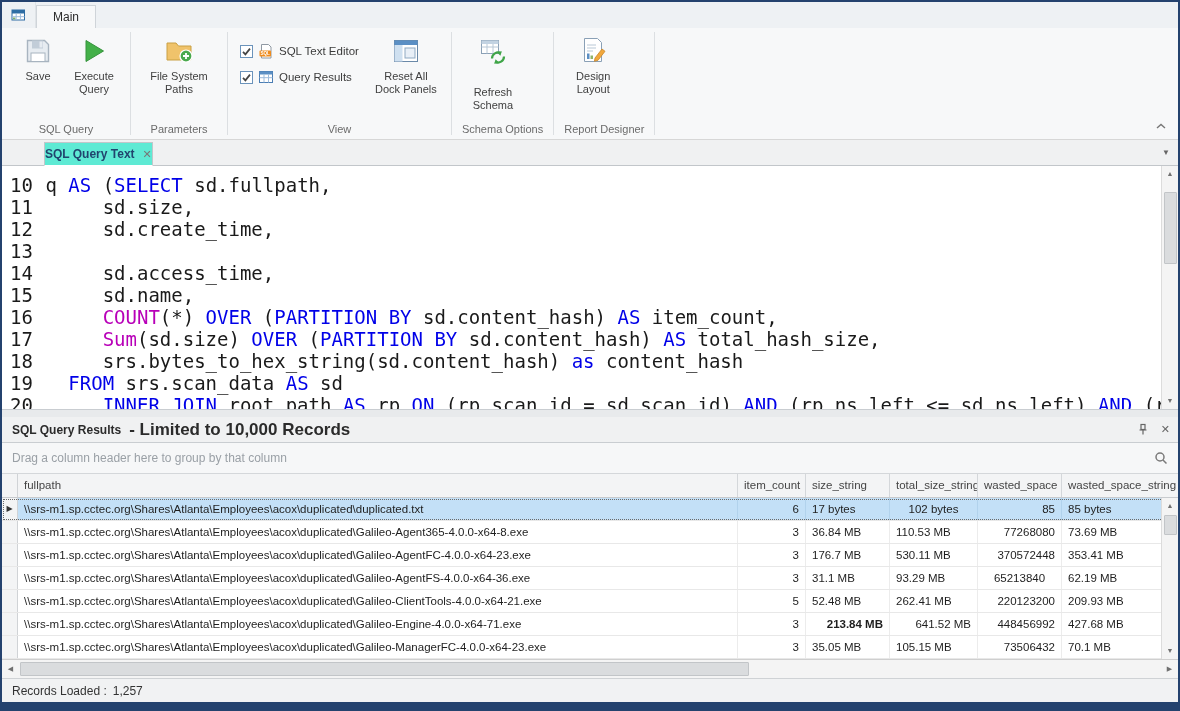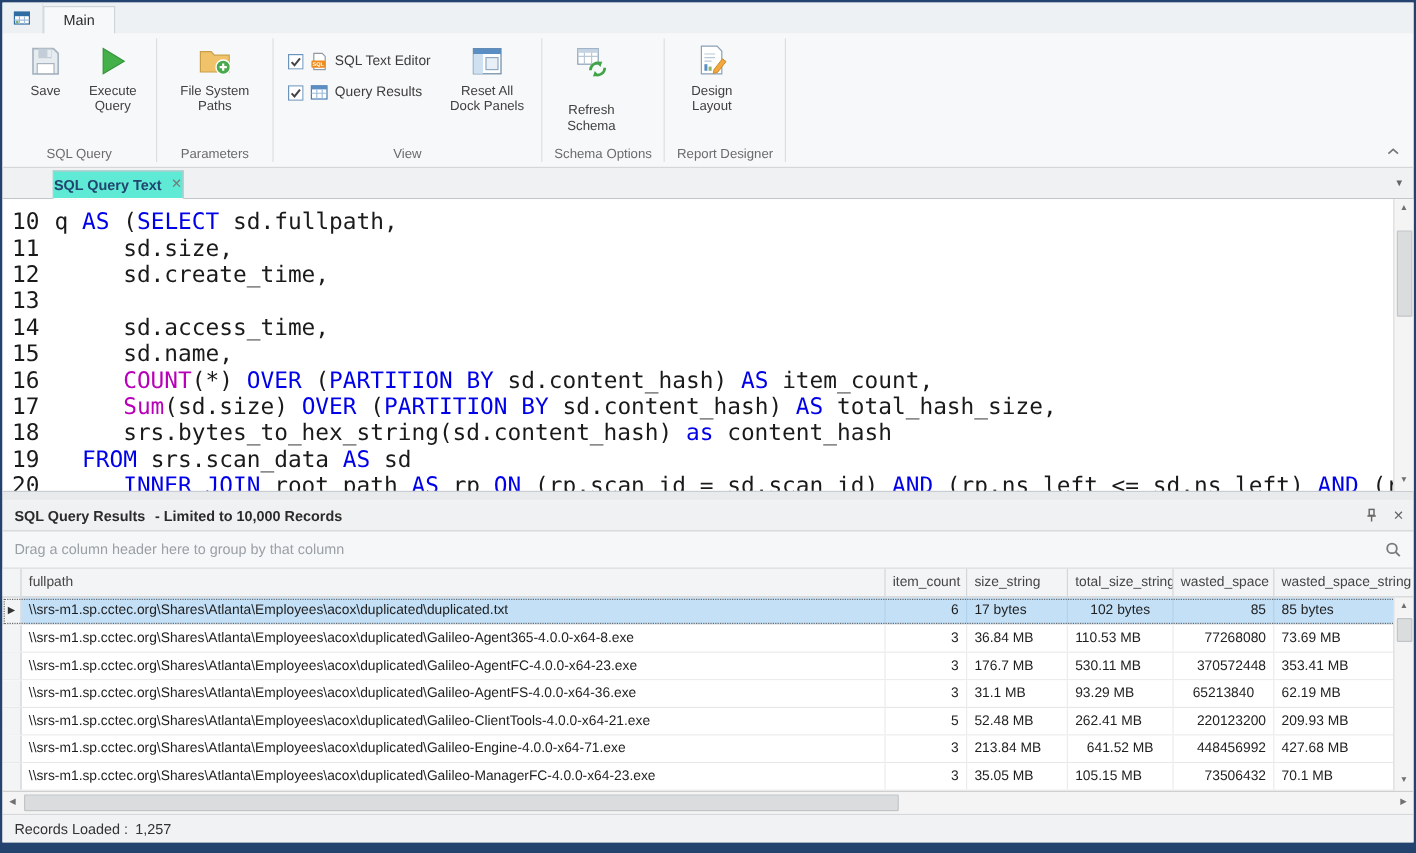--- a/index.html
+++ b/index.html
@@ -53,21 +53,21 @@
   .sb-arrow { height:16px; width:100%; text-align:center; font-size:7px; color:#707070; line-height:16px; cursor:pointer; flex:none; }
   .sb-thumb { width:13px; background:#dadcde; border:1px solid #c2c5c8; border-radius:1px; cursor:pointer; flex:none; }
   .ed-thumb { height:72px; margin-top:10px; }
   .sb-fill { flex:1; }
 
   .splitter { height:7px; flex:none; background:#e8eaec; cursor:row-resize; }
 
   
   .rp-header { height:26px; flex:none; background:#f0f1f2; border-bottom:1px solid #c9cdd1; display:flex; align-items:center; padding:0 8px 0 10px; }
   .rp-title { font-weight:bold; font-size:12px; color:#2b2b2b; }
-  .rp-sub { font-weight:bold; font-size:12px; color:#2b2b2b; margin-left:8px; }
+  .rp-sub { font-weight:bold; font-size:17px; color:#2b2b2b; margin-left:8px; }
   .rp-icons { margin-left:auto; display:flex; align-items:center; gap:12px; }
   .rp-icons .ic { cursor:pointer; display:flex; align-items:center; color:#666; }
   .panel-close { font-size:11px; color:#666; }
 
   .groupbar { height:31px; flex:none; background:#f6f7f8; border-bottom:1px solid #d4d7da; display:flex; align-items:center; padding:0 10px; }
   .group-hint { color:#9aa0a6; font-size:12px; }
   .groupbar .search { margin-left:auto; cursor:pointer; display:flex; }
 
   .ghead { height:24px; flex:none; display:flex; overflow:hidden; background:#f3f4f5; border-bottom:1px solid #c8cbce; }
   .ghcell { flex:none; height:100%; line-height:23px; padding:0 6px; font-size:11.5px; color:#454545;
@@ -351,22 +351,22 @@
           <div class="gcell" style="width: 68px; text-align: right;">5</div>
           <div class="gcell" style="width: 84px; text-align: left;">52.48 MB</div>
           <div class="gcell" style="width: 88px; text-align: left;">262.41 MB</div>
           <div class="gcell" style="width: 84px; text-align: right;">220123200</div>
           <div class="gcell" style="width: 170px; text-align: left;">209.93 MB</div>
         </div>
         <div class="grow">
           <div class="gind"></div>
           <div class="gcell" style="width: 720px; text-align: left;">\\srs-m1.sp.cctec.org\Shares\Atlanta\Employees\acox\duplicated\Galileo-Engine-4.0.0-x64-71.exe</div>
           <div class="gcell" style="width: 68px; text-align: right;">3</div>
-          <div class="gcell" style="width: 84px; text-align: left;">213.84 MB</div>
-          <div class="gcell" style="width: 88px; text-align: center;">641.52 MB</div>
+          <div class="gcell" style="width: 84px; text-align: right; font-weight: bold;">213.84 MB</div>
+          <div class="gcell" style="width: 88px; text-align: right;">641.52 MB</div>
           <div class="gcell" style="width: 84px; text-align: right;">448456992</div>
           <div class="gcell" style="width: 170px; text-align: left;">427.68 MB</div>
         </div>
         <div class="grow">
           <div class="gind"></div>
           <div class="gcell" style="width: 720px; text-align: left;">\\srs-m1.sp.cctec.org\Shares\Atlanta\Employees\acox\duplicated\Galileo-ManagerFC-4.0.0-x64-23.exe</div>
           <div class="gcell" style="width: 68px; text-align: right;">3</div>
           <div class="gcell" style="width: 84px; text-align: left;">35.05 MB</div>
           <div class="gcell" style="width: 88px; text-align: left;">105.15 MB</div>
           <div class="gcell" style="width: 84px; text-align: right;">73506432</div>

